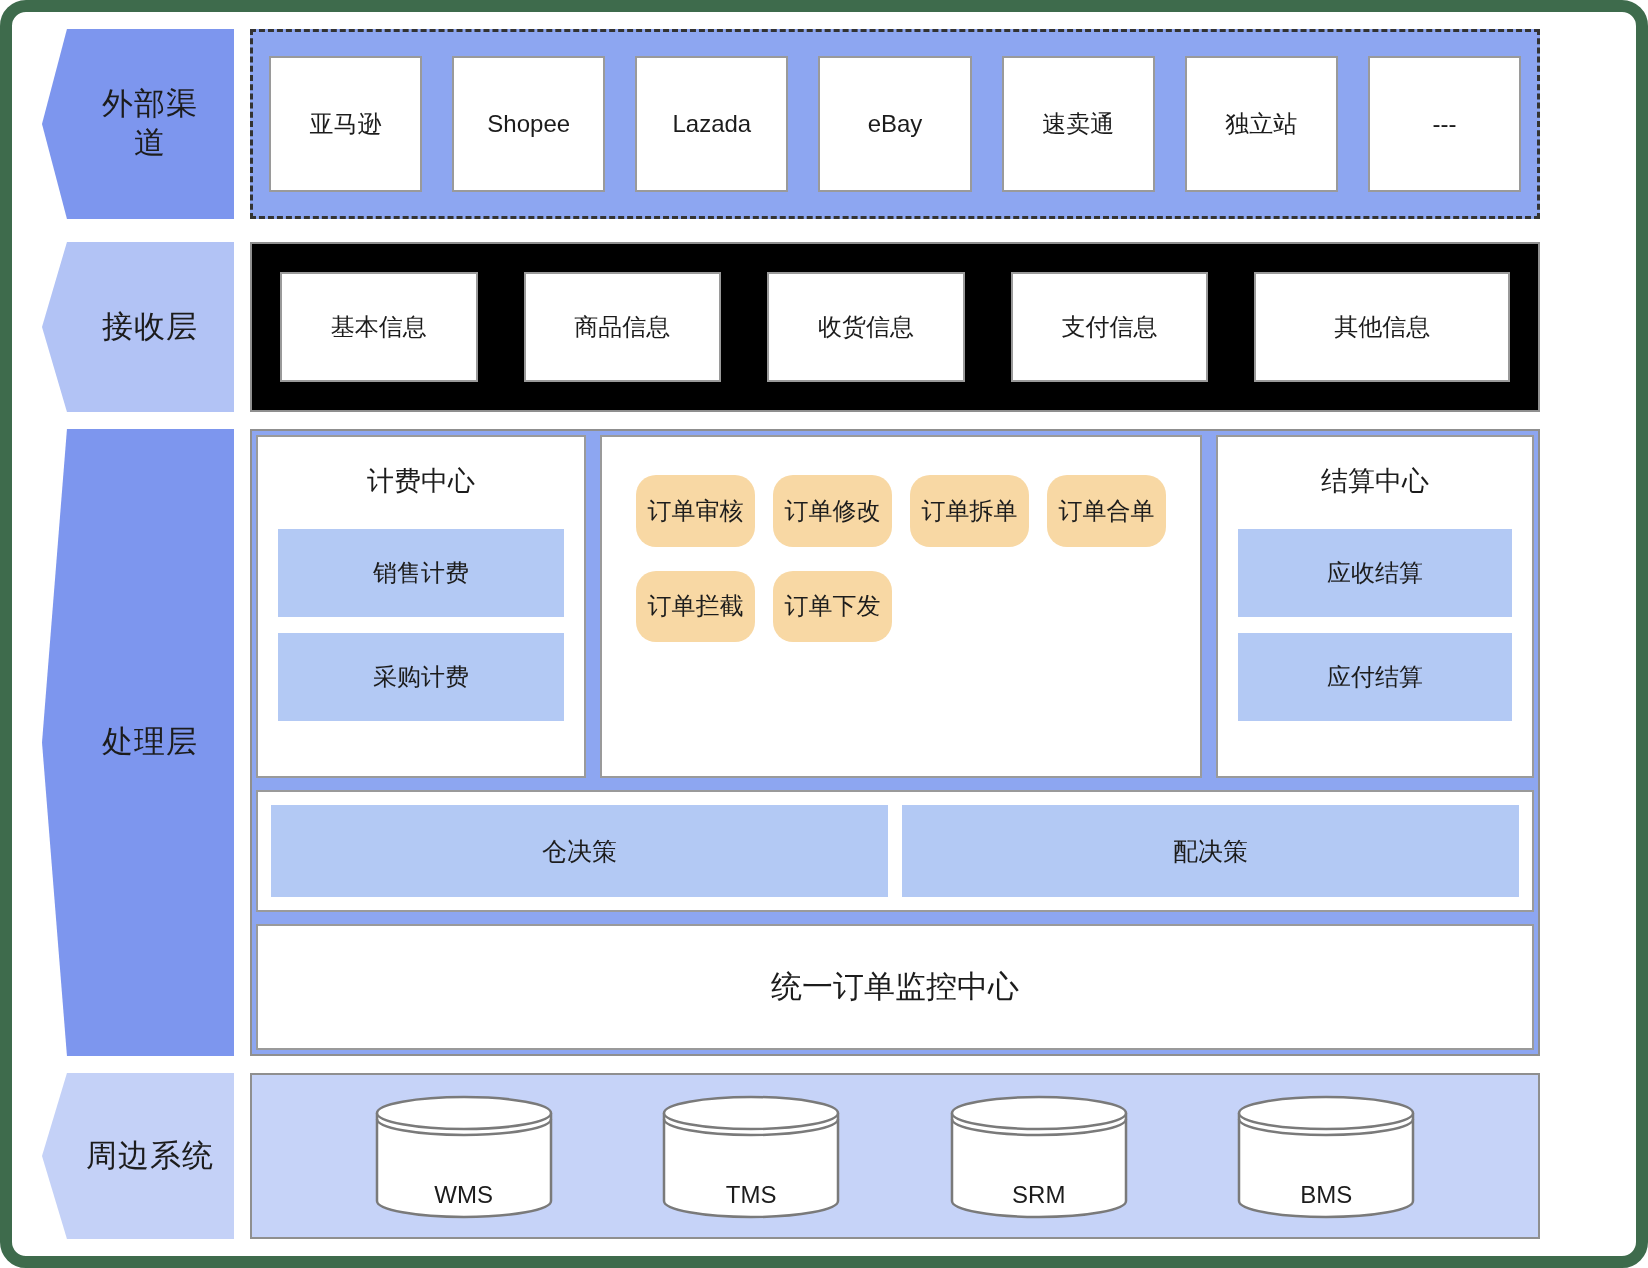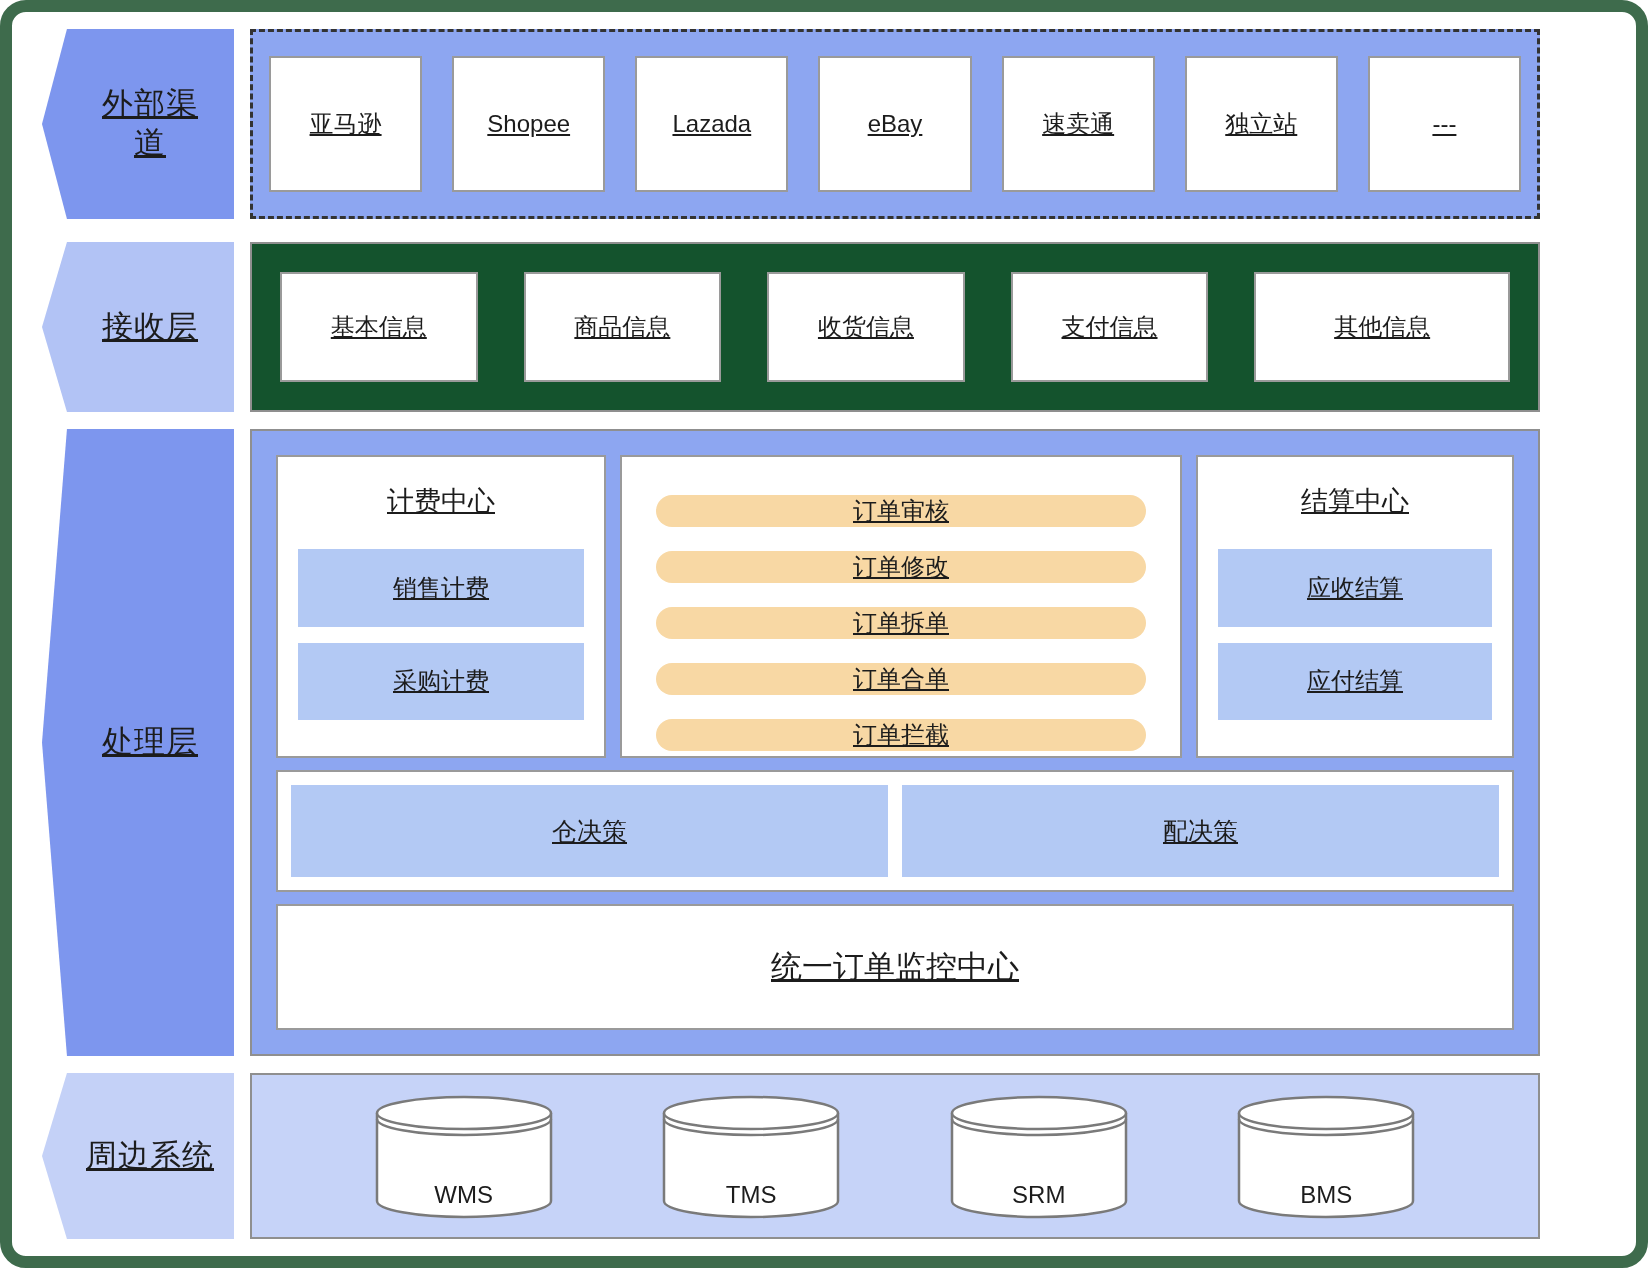--- a/index.html
+++ b/index.html
@@ -5,21 +5,21 @@
   html,body{margin:0;padding:0;}
   body{
     width:1648px;height:1268px;position:relative;
     font-family:"Liberation Sans","DejaVu Sans",sans-serif;
     color:#1c1c1c;background:#ffffff;overflow:hidden;
   }
   .frame{
     position:absolute;inset:0;box-sizing:border-box;
     border:12px solid #3e6b4c;border-radius:26px;background:#ffffff;
     padding:17px 96px 17px 30px;
-    display:flex;flex-direction:column;gap:17px;text-decoration:underline;
+    display:flex;flex-direction:column;gap:17px;
   }
   .row{display:flex;gap:16px;min-height:0;}
   .row-external{flex:0 0 190px;}
   .row-receiving{flex:0 0 170px;margin-top:6px;}
   .row-processing{flex:1;}
   .row-peripheral{flex:0 0 166px;}
 
   .row-label{
     flex:0 0 192px;box-sizing:border-box;
     display:flex;align-items:center;justify-content:center;text-align:center;
@@ -41,52 +41,52 @@
     padding:24px 16px;
   }
   .channel-box{
     flex:1;background:#ffffff;border:2px solid #9a9a9a;
     display:flex;align-items:center;justify-content:center;
     font-size:24px;
   }
 
   
   .fields-box{
-    background:#14532d;border:2px solid #8f8f8f;
+    background:#000000;border:2px solid #8f8f8f;
     display:flex;gap:46px;align-items:stretch;
     padding:28px;
   }
   .field-box{
     flex:1;background:#ffffff;border:2px solid #9a9a9a;
     display:flex;align-items:center;justify-content:center;
     font-size:24px;
   }
   .field-box.wide{flex:1.3;}
 
   
   .processing-box{
     background:#8da6f1;border:2px solid #8f8f8f;
     display:flex;flex-direction:column;gap:12px;
-    padding:24px;
+    padding:4px;
   }
   .centers-row{flex:1;display:flex;gap:14px;min-height:0;}
   .center-panel{
     flex:0 0 330px;background:#ffffff;border:2px solid #9a9a9a;box-sizing:border-box;
     display:flex;flex-direction:column;padding:26px 20px 20px;
   }
   .center-panel.settlement{flex:0 0 318px;}
   .center-title{text-align:center;font-size:27px;margin-bottom:30px;}
   .sub-box{
     height:88px;margin:0 0 16px;background:#b3c9f4;
     display:flex;align-items:center;justify-content:center;
     font-size:24px;
   }
   .orders-panel{
     flex:1;background:#ffffff;border:2px solid #9a9a9a;box-sizing:border-box;
-    display:grid;grid-template-columns:1fr;grid-template-rows:repeat(3,1fr);
+    display:grid;grid-template-columns:1fr 1fr 1fr 1fr;grid-template-rows:repeat(3,1fr);
     gap:24px 18px;padding:38px 34px;
   }
   .order-box{
     background:#f8d8a4;border-radius:20px;
     display:flex;align-items:center;justify-content:center;
     font-size:24px;
   }
   .decision-row{
     flex:0 0 122px;background:#ffffff;border:2px solid #9a9a9a;box-sizing:border-box;
     display:flex;gap:14px;padding:13px;justify-content:center;

